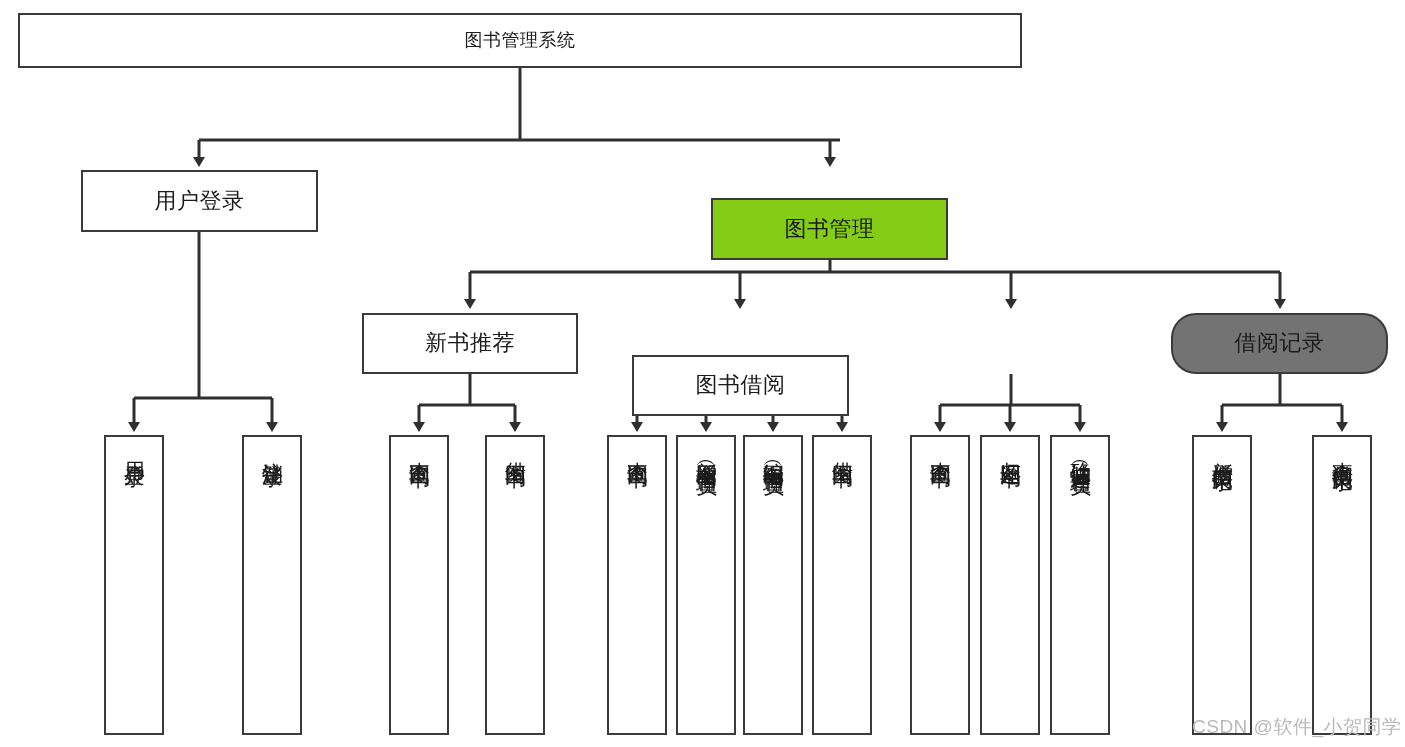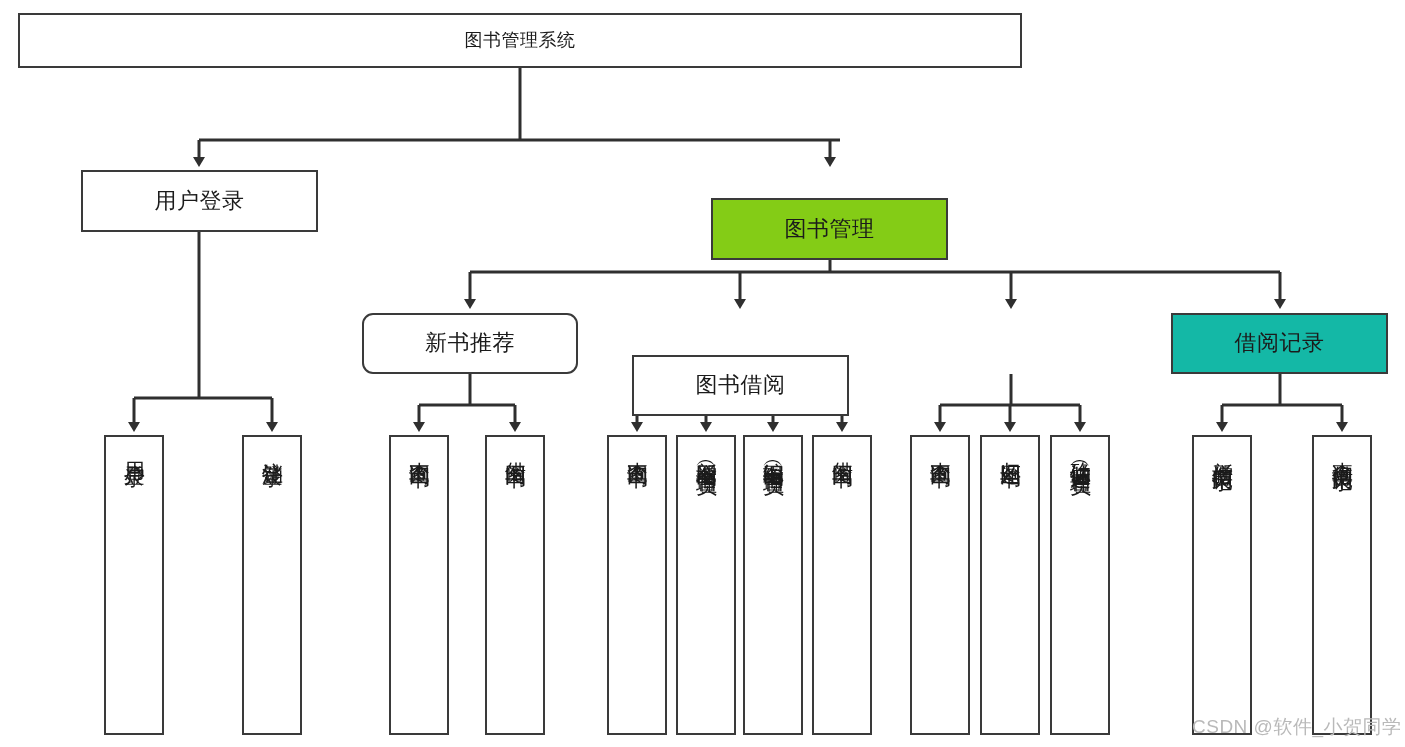--- a/index.html
+++ b/index.html
@@ -128,27 +128,27 @@
     <span class="node-label">图书管理系统</span>
   </div>
 
   <div class="node horiz" style="left: 81px; top: 170px; width: 237px; height: 62px; border-color: rgb(58, 58, 58); background: rgb(255, 255, 255); color: rgb(27, 27, 27);">
     <span class="node-label">用户登录</span>
   </div>
   <div class="node horiz" style="left: 711px; top: 170px; width: 237px; height: 62px; border-color: rgb(58, 58, 58); background: #84cc16; color: rgb(27, 27, 27); margin-top: 28px;">
     <span class="node-label">图书管理</span>
   </div>
 
-  <div class="node horiz" style="left: 362px; top: 313px; width: 216px; height: 61px; border-color: rgb(58, 58, 58); background: rgb(255, 255, 255); color: rgb(27, 27, 27); border-radius: 11px;">
+  <div class="node horiz" style="left: 362px; top: 313px; width: 216px; height: 61px; border-color: rgb(58, 58, 58); background: rgb(255, 255, 255); color: rgb(27, 27, 27);">
     <span class="node-label">新书推荐</span>
   </div>
   <div class="node horiz" style="left: 632px; top: 313px; width: 217px; height: 61px; border-color: rgb(58, 58, 58); background: rgb(255, 255, 255); color: rgb(27, 27, 27); margin-top: 42px;">
     <span class="node-label">图书借阅</span>
   </div>
-  <div class="node horiz" style="left: 1171px; top: 313px; width: 217px; height: 61px; border-color: rgb(58, 58, 58); background: #14b8a6; color: rgb(27, 27, 27);">
+  <div class="node horiz" style="left: 1171px; top: 313px; width: 217px; height: 61px; border-color: rgb(58, 58, 58); background: #737373; color: rgb(27, 27, 27); border-radius: 25px;">
     <span class="node-label">借阅记录</span>
   </div>
 
   <div class="node vert" style="left: 104px; top: 435px; width: 60px; height: 300px; border-color: rgb(58, 58, 58); background: rgb(255, 255, 255); color: rgb(27, 27, 27);">
     <span class="node-label">用户登录</span>
   </div>
   <div class="node vert" style="left: 242px; top: 435px; width: 60px; height: 300px; border-color: rgb(58, 58, 58); background: rgb(255, 255, 255); color: rgb(27, 27, 27);">
     <span class="node-label">注销登录</span>
   </div>
   <div class="node vert" style="left: 389px; top: 435px; width: 60px; height: 300px; border-color: rgb(58, 58, 58); background: rgb(255, 255, 255); color: rgb(27, 27, 27);">

